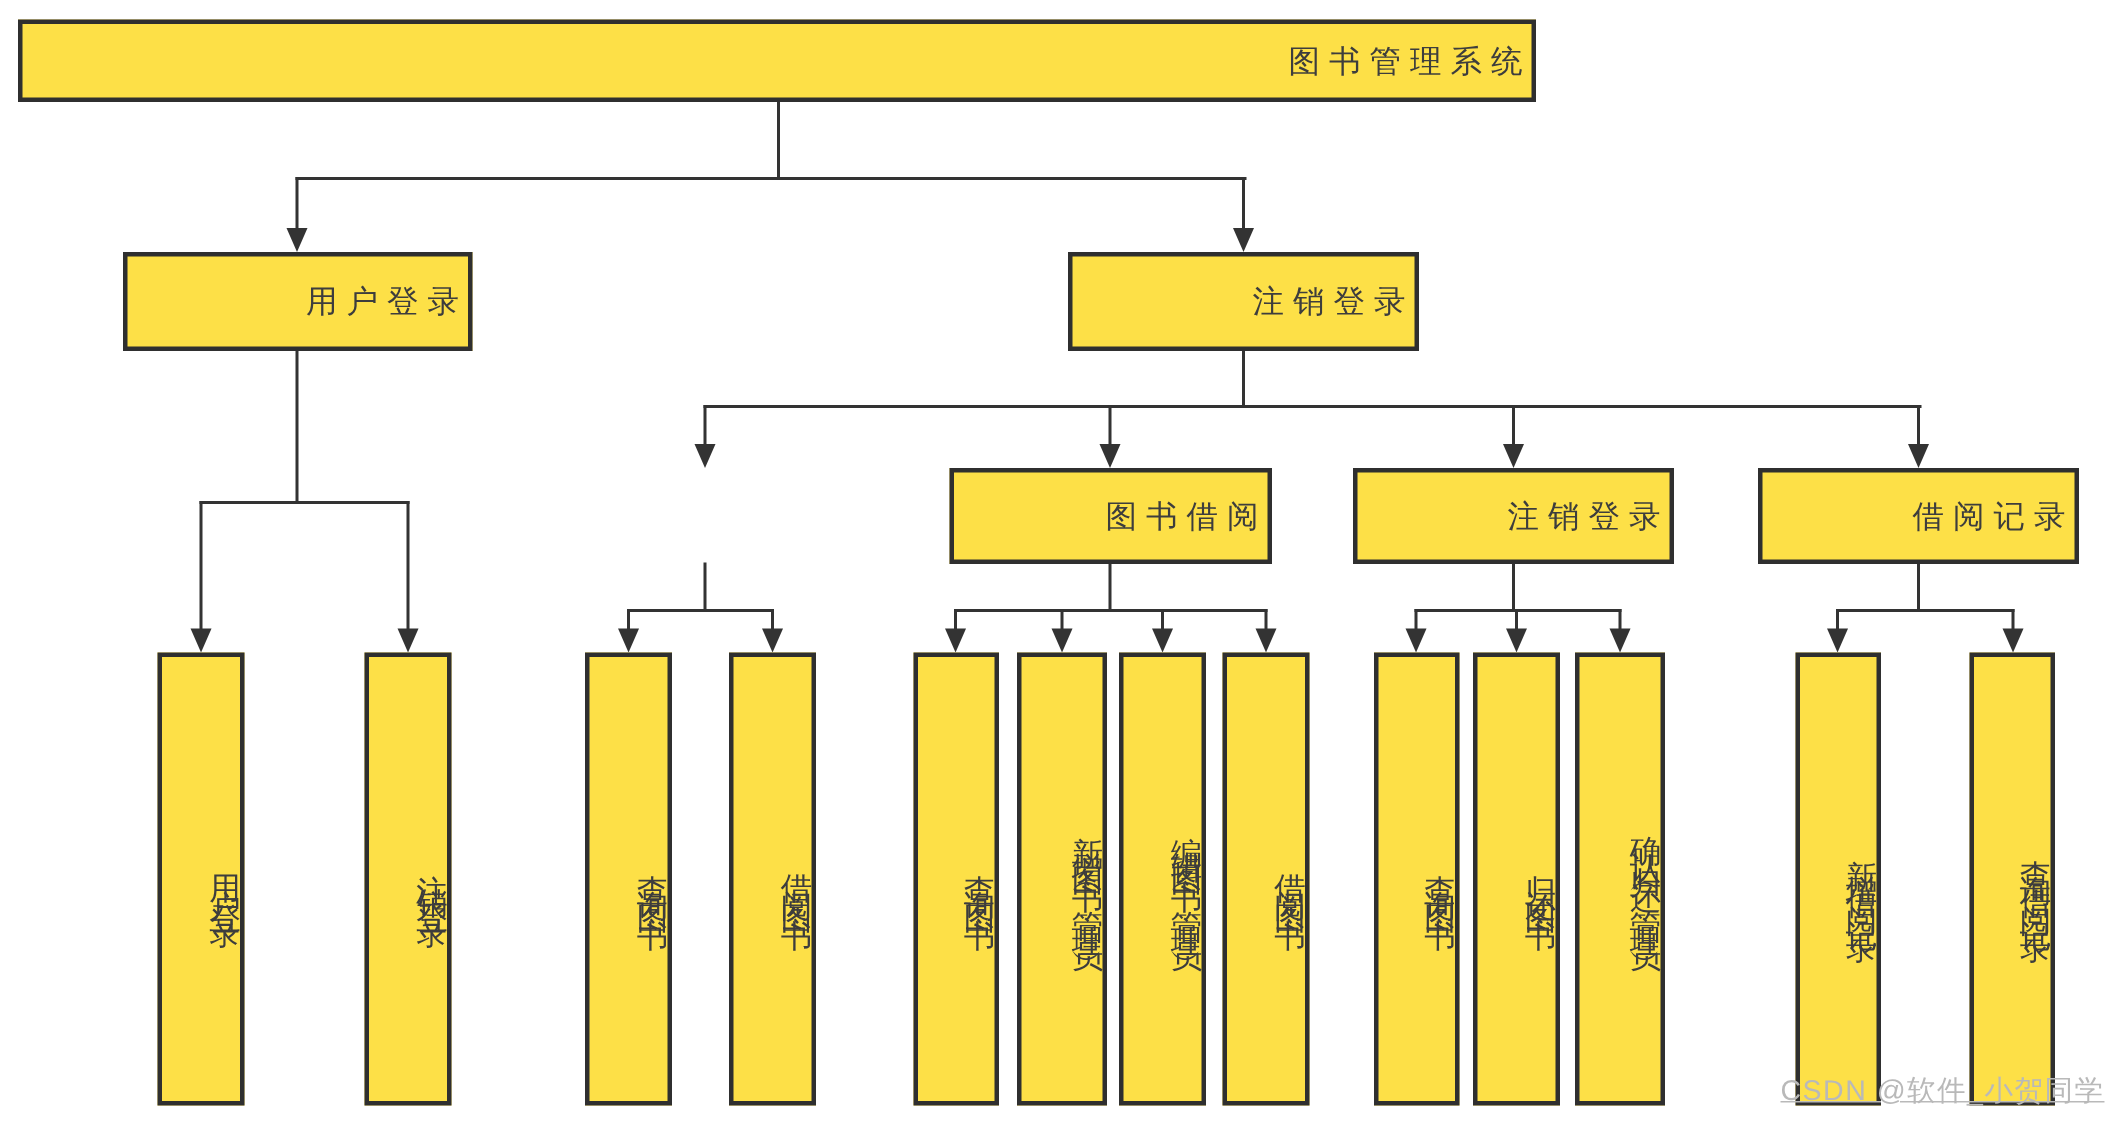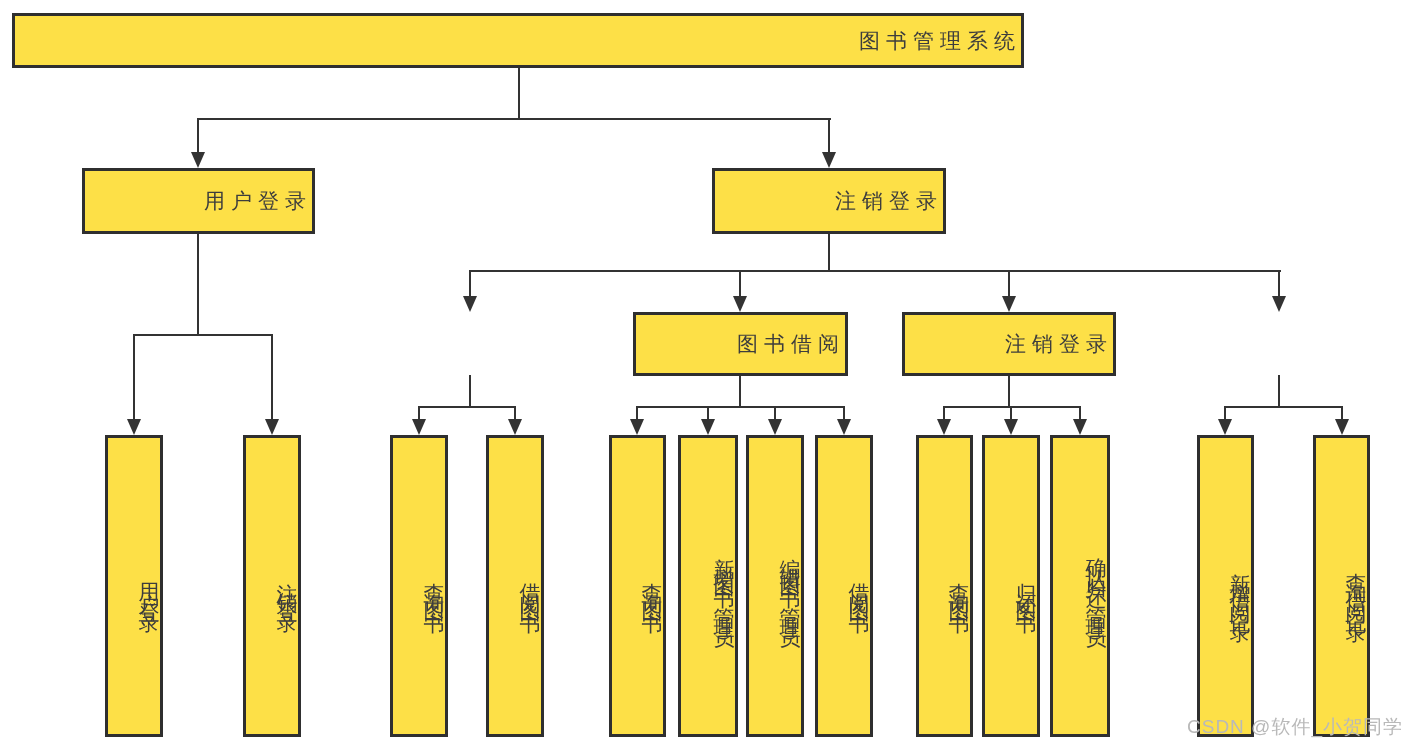--- a/index.html
+++ b/index.html
@@ -41,20 +41,21 @@
     border-right:7px solid transparent;
     border-top:16px solid var(--line,#333333);
   }
   .watermark{
     position:absolute;
     left:1187px;top:714px;
     font-size:19px;
     letter-spacing:1px;
     color:var(--watermark,#b9b9b9);
     white-space:nowrap;
+    text-decoration:underline;
   }
 </style>
 </head>
 <body>
 
 <div class="canvas">
 
   <div class="v-line" style="left:518px;top:68px;height:51px"></div>
   <div class="h-line" style="left:197px;top:118px;width:634px"></div>
   <div class="v-line" style="left:197px;top:118px;height:36px"></div>
@@ -124,20 +125,23 @@
   <div class="node" style="left:712px;top:168px;width:234px;height:66px">
     <span class="label">注销登录</span>
   </div>
 
   <div class="node" style="left:633px;top:312px;width:215px;height:64px">
     <span class="label">图书借阅</span>
   </div>
   <div class="node" style="left:902px;top:312px;width:214px;height:64px">
     <span class="label">注销登录</span>
   </div>
+  <div class="node" style="left:1172px;top:312px;width:214px;height:64px">
+    <span class="label">借阅记录</span>
+  </div>
 
   <div class="node vnode" style="left:105px;top:435px;width:58px;height:302px">
     <span class="label">用户登录</span>
   </div>
   <div class="node vnode" style="left:243px;top:435px;width:58px;height:302px">
     <span class="label">注销登录</span>
   </div>
 
   <div class="node vnode" style="left:390px;top:435px;width:58px;height:302px">
     <span class="label">查询图书</span>

